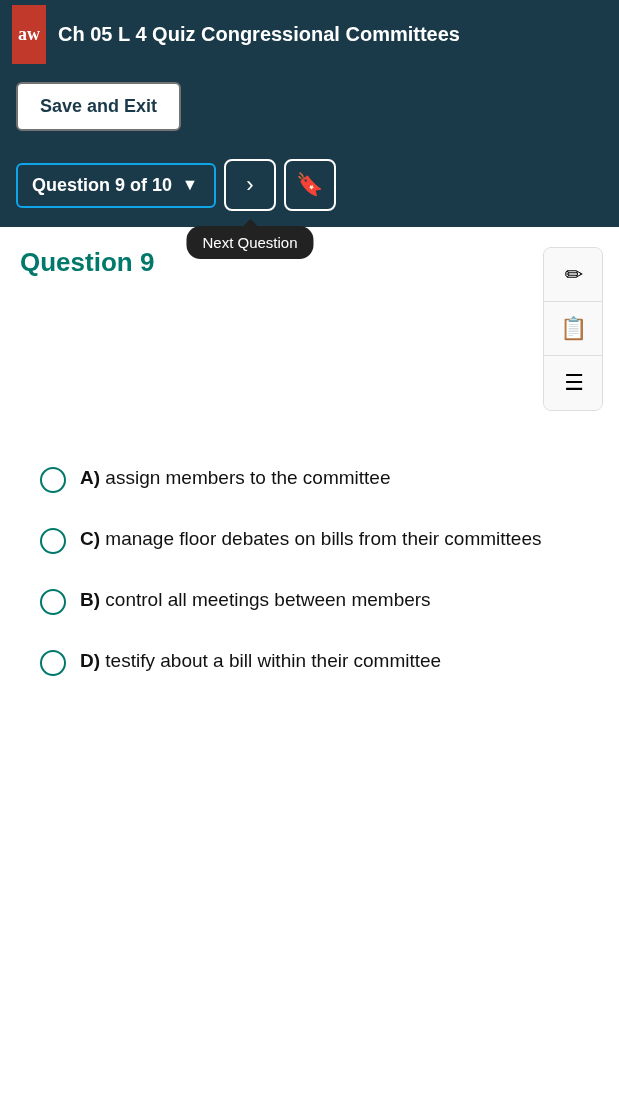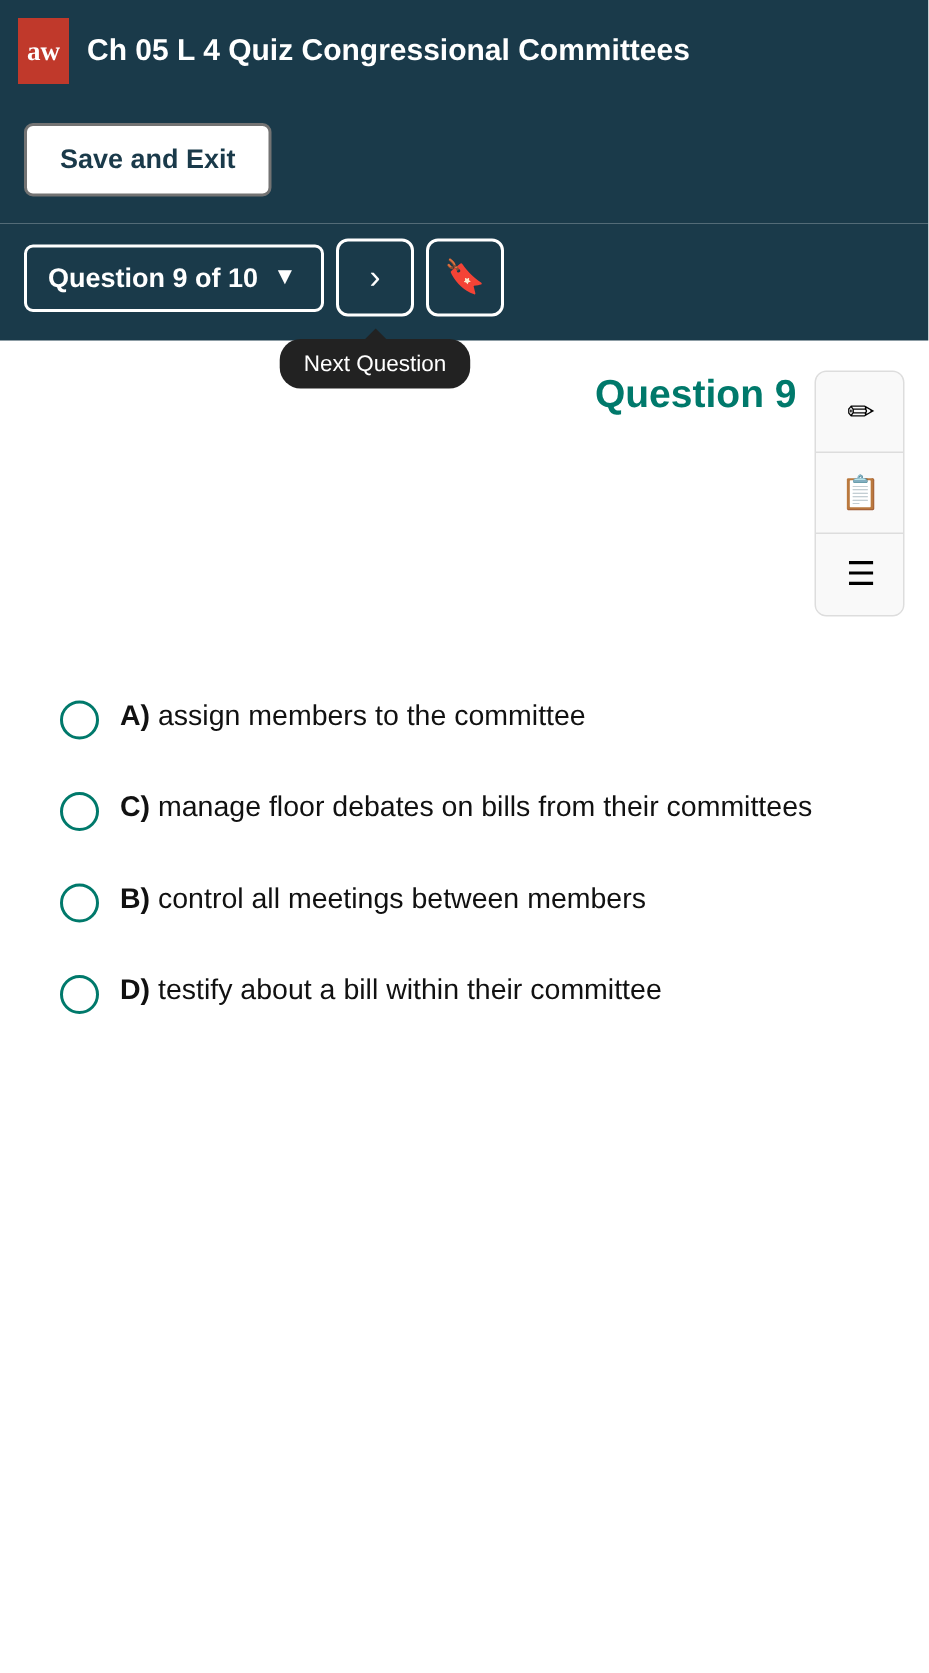--- a/index.html
+++ b/index.html
@@ -18,21 +18,21 @@
       align-items: center;
       padding: 0 12px;
       height: 68px;
     }
     .header-logo {
       background: #c0392b;
       color: #fff;
       font-weight: bold;
       font-size: 18px;
       width: 34px;
-      height: 44px;
+      height: 59px;
       display: flex;
       align-items: center;
       justify-content: center;
       margin-right: 12px;
       flex-shrink: 0;
     }
     .header-title {
       color: #fff;
       font-size: 20px;
       font-weight: bold;
@@ -61,21 +61,21 @@
     .nav-bar {
       background: #1a3a4a;
       padding: 10px 16px 16px 16px;
       display: flex;
       align-items: center;
       gap: 8px;
     }
     .question-selector {
       background: #1a3a4a;
       color: #fff;
-      border: 2px solid #ffffff;
+      border: 2px solid #0ea5e9;
       border-radius: 6px;
       padding: 10px 14px;
       font-size: 18px;
       font-weight: bold;
       font-family: Arial, sans-serif;
       display: flex;
       align-items: center;
       gap: 10px;
       cursor: pointer;
       min-width: 200px;
@@ -137,23 +137,22 @@
       left: 50%;
       transform: translateX(-50%);
       border-left: 7px solid transparent;
       border-right: 7px solid transparent;
       border-bottom: 7px solid #222;
     }
 
     
     .main-content {
       display: flex;
-      padding: 20px 16px 20px 4px;
+      padding: 20px 16px 20px 20px;
       position: relative;
-      text-align: right;
     }
 
     .question-area {
       flex: 1;
     }
 
     .question-label {
       color: #00796b;
       font-size: 26px;
       font-weight: bold;

